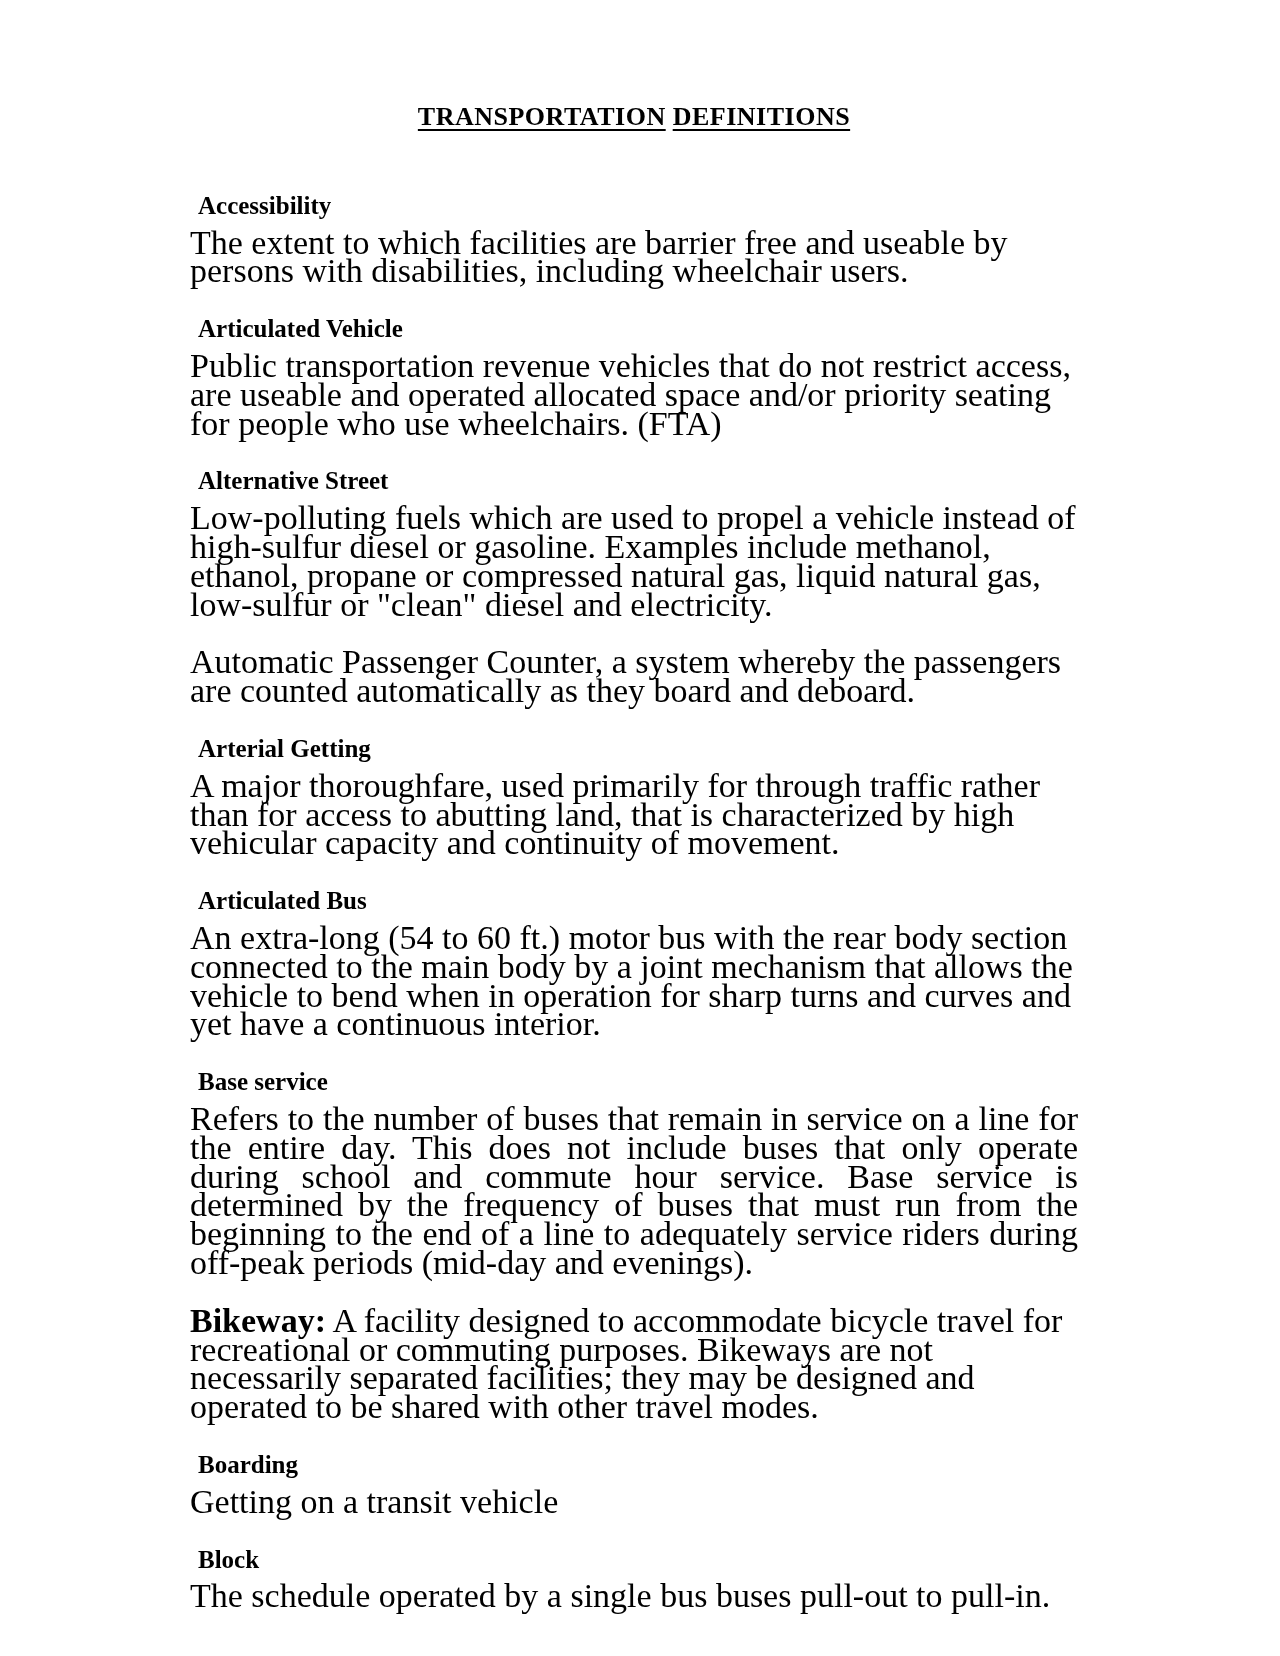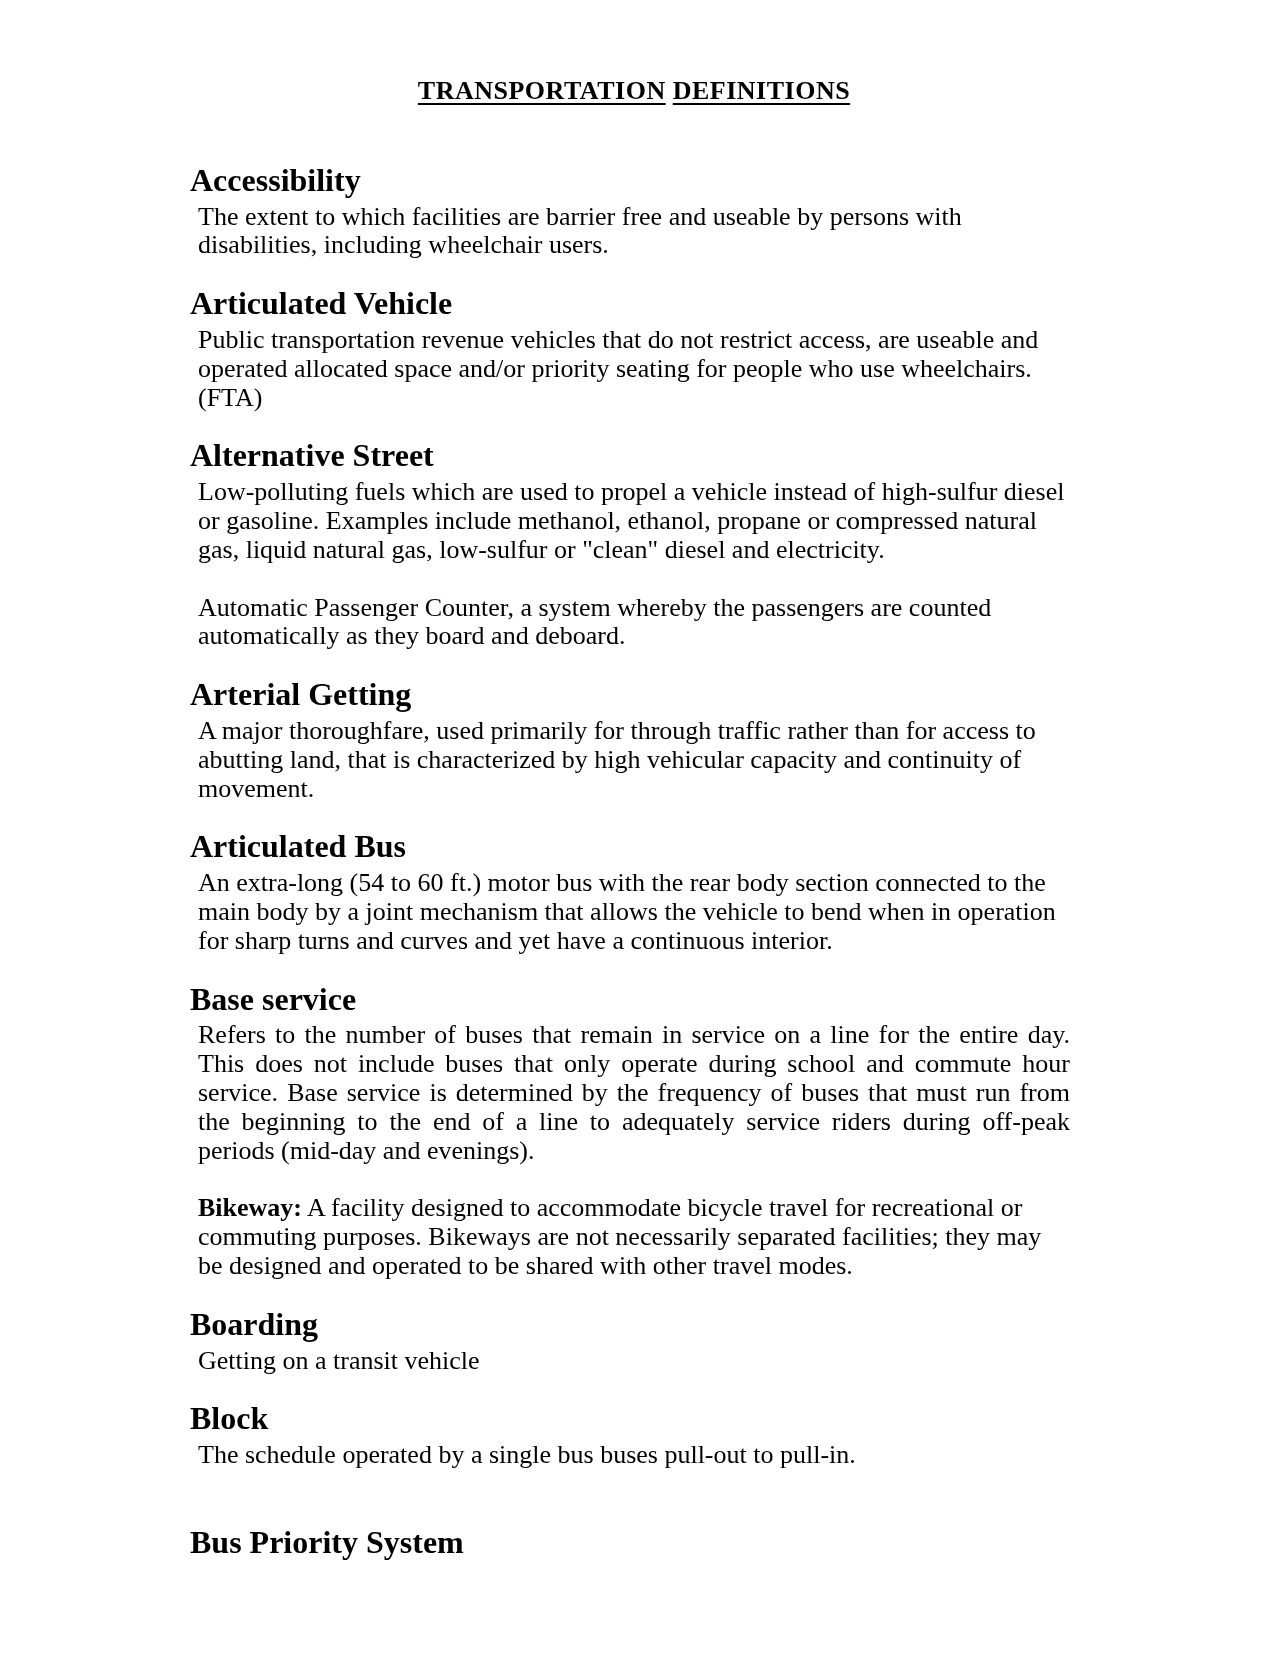--- a/index.html
+++ b/index.html
@@ -11,21 +11,21 @@
     width: 1280px;
     height: 1656px;
     font-family: "Liberation Serif", "DejaVu Serif", serif;
     color: #000000;
     overflow: hidden;
   }
   .page {
     box-sizing: border-box;
     width: 1112px;
     height: 1656px;
-    padding: 76px 105px 40px 190px;
+    padding: 102px 105px 40px 190px;
   }
   .content {
     width: 888px;
   }
   .doc-title {
     text-align: center;
     font-size: 26px;
     font-weight: bold;
     letter-spacing: 0.5px;
     margin: 0 0 60px 0;
@@ -37,28 +37,28 @@
     text-underline-offset: 4px;
   }
   .def-section {
     margin: 0 0 29px 0;
   }
   .def-section.extra-space {
     margin-top: 58px;
   }
   .def-term {
     font-weight: bold;
-    font-size: 32px;
+    font-size: 25px;
+    line-height: 28.8px;
+    margin: 8px;
+  }
+  .def-body {
+    font-size: 34px;
     line-height: 28.8px;
     margin: 0;
-  }
-  .def-body {
-    font-size: 26px;
-    line-height: 28.8px;
-    margin: 8px;
     text-align: left;
   }
   .def-body.justify {
     text-align: justify;
   }
   .def-body .inline-term {
     font-weight: bold;
   }
 </style>
 </head>

